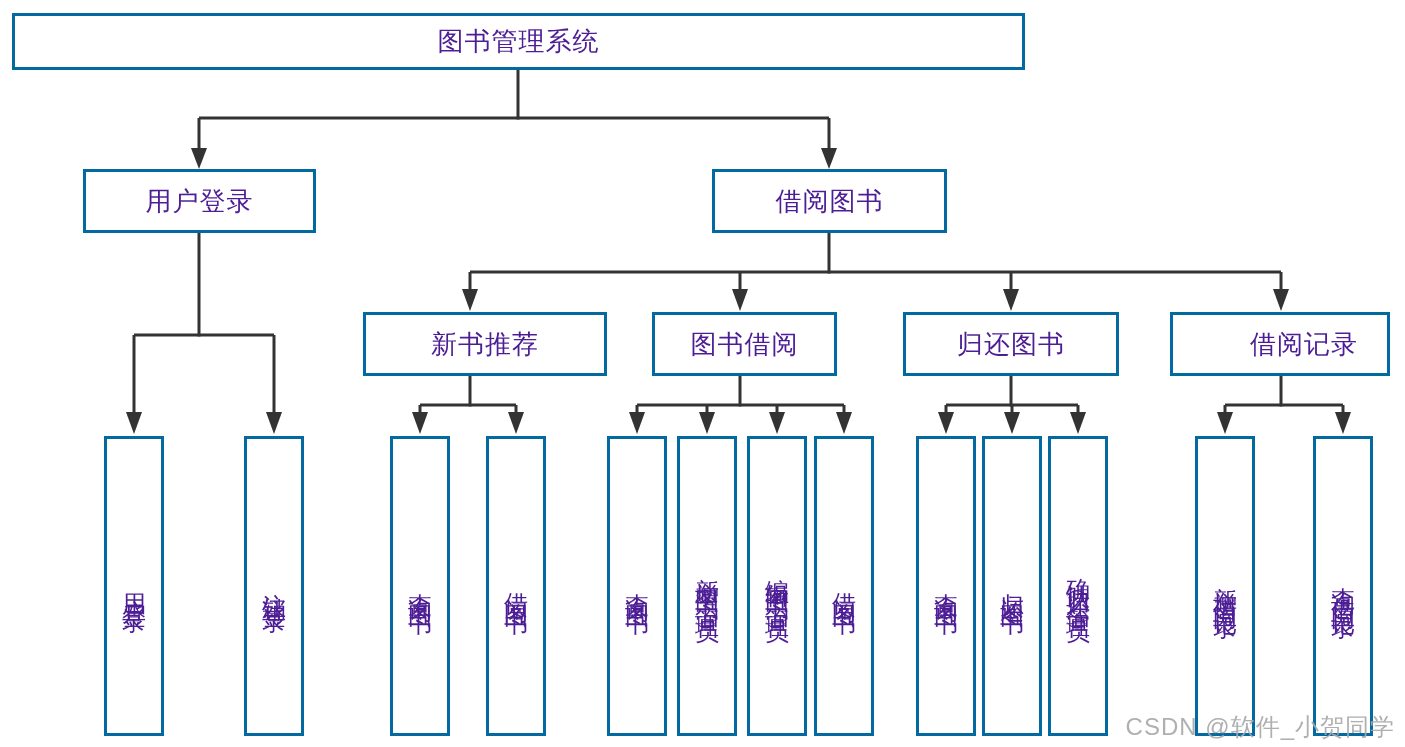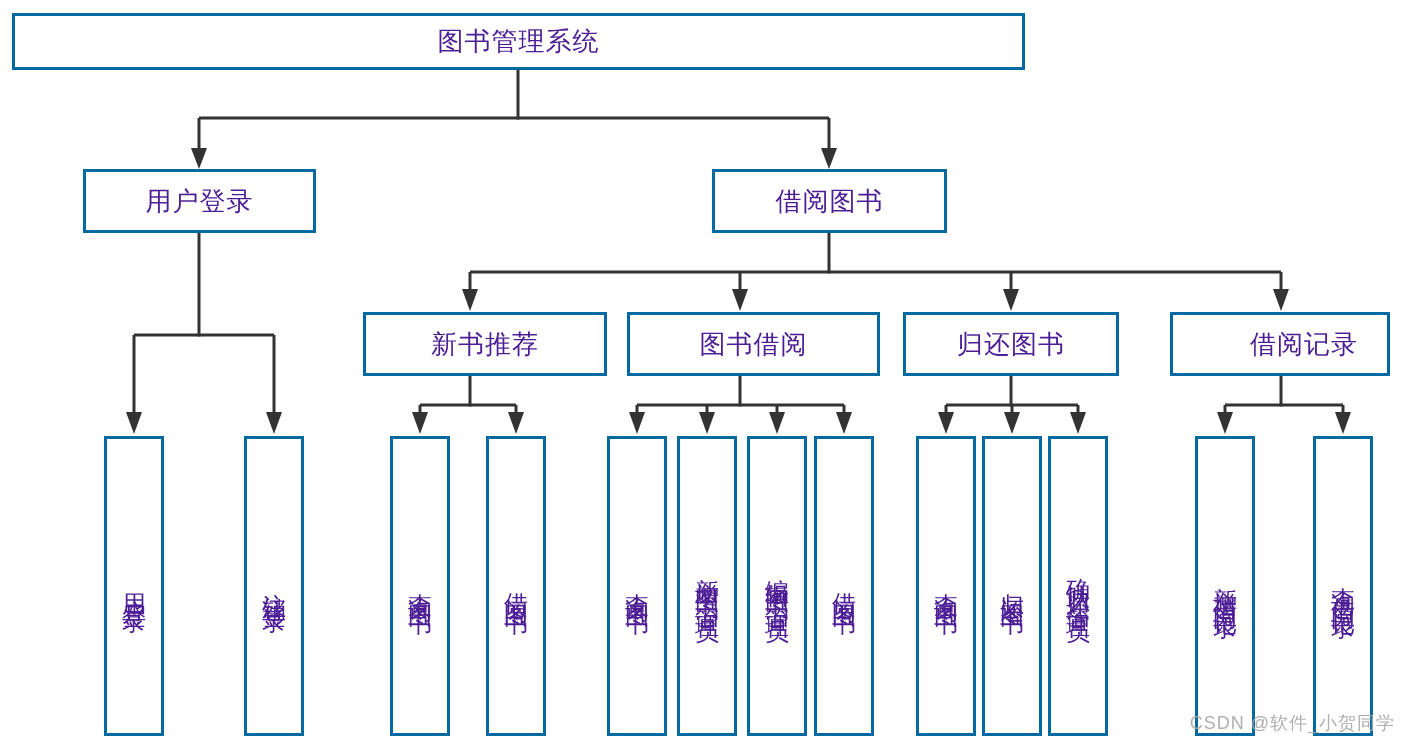--- a/index.html
+++ b/index.html
@@ -13,21 +13,21 @@
     border:3px solid #0369a1;background:#ffffff;color:#4c1d95;
     display:flex;align-items:center;justify-content:center;text-align:center;
   }
   .h-box{font-size:26px;letter-spacing:1px;white-space:nowrap;}
   .v-box{
     writing-mode:vertical-rl;text-orientation:mixed;
     font-size:24px;letter-spacing:6px;line-height:1;
   }
   .watermark{
     position:absolute;z-index:4;top:711px;right:10px;
-    font-size:18px;color:rgba(168,168,168,0.92);letter-spacing:1px;white-space:nowrap;
+    font-size:24px;color:rgba(168,168,168,0.92);letter-spacing:1px;white-space:nowrap;
   }
 </style>
 </head>
 <body>
 
 <div class="canvas">
 
   <svg class="connectors" width="1405" height="747" viewBox="0 0 1405 747" stroke="#333333" stroke-width="3" fill="#333333">
 
     <g>
@@ -103,21 +103,21 @@
       <polygon points="1335,412 1351,412 1343,434" stroke="none"></polygon>
     </g>
   </svg>
 
   <div class="box h-box" style="left:12px;top:13px;width:1013px;height:57px;">图书管理系统</div>
 
   <div class="box h-box" style="left:83px;top:169px;width:233px;height:64px;">用户登录</div>
   <div class="box h-box" style="left:712px;top:169px;width:235px;height:64px;">借阅图书</div>
 
   <div class="box h-box" style="left:363px;top:312px;width:244px;height:64px;">新书推荐</div>
-  <div class="box h-box" style="left:627px;top:312px;width:253px;height:64px;">图书借阅</div>
+  <div class="box h-box" style="left:652px;top:312px;width:185px;height:64px;">图书借阅</div>
   <div class="box h-box" style="left:903px;top:312px;width:216px;height:64px;">归还图书</div>
   <div class="box h-box" style="left:1170px;top:312px;width:220px;height:64px;padding-left:48px;">借阅记录</div>
 
   <div class="box v-box" style="left:104px;top:436px;width:60px;height:300px;">用户登录</div>
   <div class="box v-box" style="left:244px;top:436px;width:60px;height:300px;">注销登录</div>
 
   <div class="box v-box" style="left:390px;top:436px;width:60px;height:300px;">查询图书</div>
   <div class="box v-box" style="left:486px;top:436px;width:60px;height:300px;">借阅图书</div>
 
   <div class="box v-box" style="left:607px;top:436px;width:60px;height:300px;">查询图书</div>

